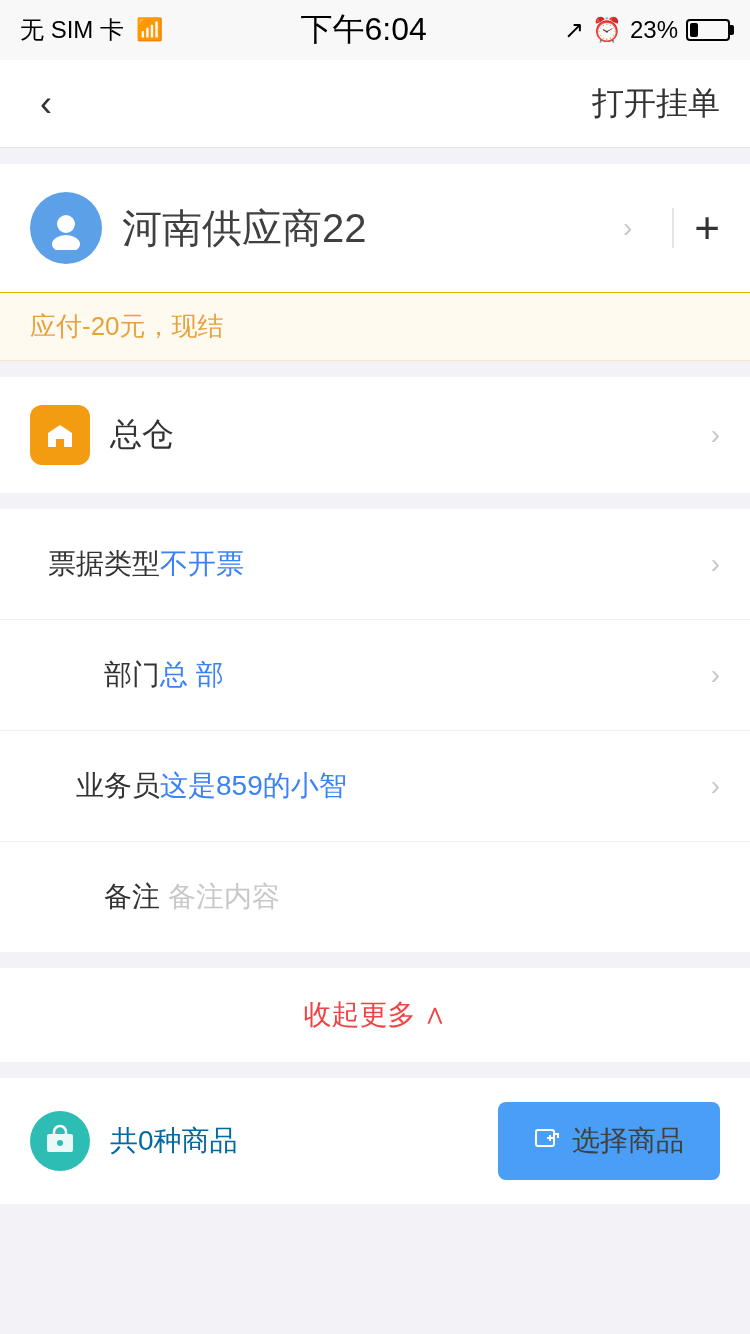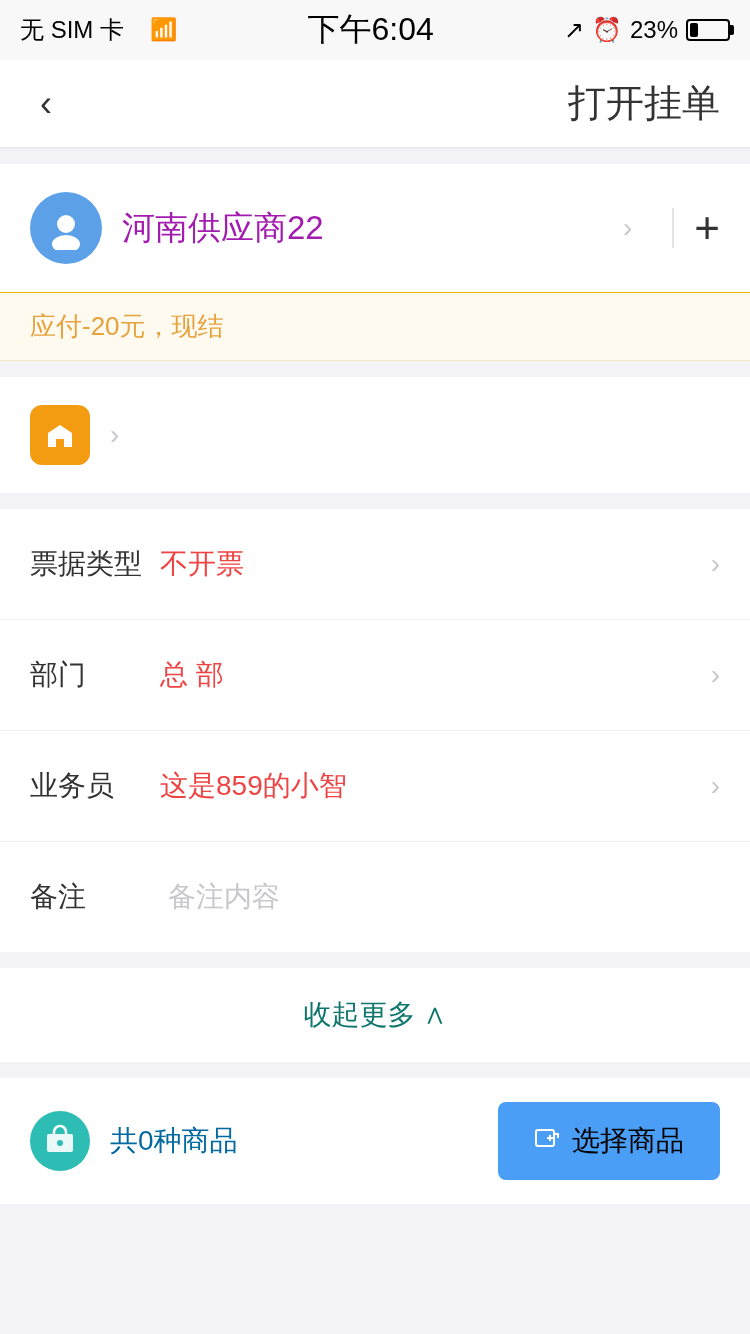--- a/index.html
+++ b/index.html
@@ -17,21 +17,21 @@
       width: 750px;
       height: 60px;
       background: #f8f8f8;
       display: flex;
       align-items: center;
       justify-content: space-between;
       padding: 0 20px;
       font-size: 24px;
       color: #000;
     }
-    .status-left { display: flex; align-items: center; gap: 26px; }
+    .status-left { display: flex; align-items: center; gap: 12px; }
     .status-center { font-size: 32px; font-weight: 500; }
     .status-right { display: flex; align-items: center; gap: 8px; font-size: 24px; }
     .battery-icon {
       width: 44px; height: 22px; border: 2px solid #000; border-radius: 4px;
       position: relative; display: inline-flex; align-items: center; padding: 2px;
     }
     .battery-icon::after {
       content: '';
       position: absolute;
       right: -6px; top: 50%; transform: translateY(-50%);
@@ -57,21 +57,21 @@
       color: #333;
       cursor: pointer;
       padding: 10px;
     }
     .nav-title {
       font-size: 34px;
       font-weight: 600;
       color: #000;
     }
     .nav-right {
-      font-size: 38px;
+      font-size: 32px;
       color: #333;
       cursor: pointer;
     }
 
     
     .section-divider {
       height: 16px;
       background: #f2f2f7;
     }
 
@@ -93,22 +93,22 @@
       width: 72px; height: 72px;
       border-radius: 50%;
       background: #5ca0e8;
       display: flex; align-items: center; justify-content: center;
       margin-right: 20px;
       flex-shrink: 0;
     }
     .supplier-avatar svg { width: 44px; height: 44px; }
     .supplier-name {
       flex: 1;
-      font-size: 33px;
-      color: #a21caf;
+      font-size: 40px;
+      color: #404040;
     }
     .supplier-arrow {
       color: #c7c7cc;
       font-size: 28px;
       margin-right: 20px;
     }
     .supplier-add {
       font-size: 44px;
       color: #333;
       line-height: 1;
@@ -168,43 +168,44 @@
       padding: 36px 30px;
       border-bottom: 1px solid #f0f0f0;
       min-height: 100px;
     }
     .form-row:last-child { border-bottom: none; }
     .form-label {
       width: 130px;
       font-size: 28px;
       color: #333;
       flex-shrink: 0;
+      text-align: right;
     }
     .form-value {
       flex: 1;
       font-size: 28px;
-      color: #ef4444;
+      color: #3b82f6;
     }
     .form-placeholder {
       flex: 1;
       font-size: 28px;
       color: #c7c7cc;
       margin-left: 8px;
     }
 
     
     .collapse-row {
       background: #fff;
       display: flex;
       align-items: center;
       justify-content: center;
       padding: 28px 30px;
       margin-top: 16px;
       font-size: 28px;
-      color: #0f766e;
+      color: #ef4444;
       cursor: pointer;
     }
 
     
     .bottom-bar {
       background: #fff;
       display: flex;
       align-items: center;
       padding: 24px 30px;
       margin-top: 16px;
@@ -218,21 +219,21 @@
       flex-shrink: 0;
     }
     .goods-icon svg { width: 34px; height: 34px; }
     .goods-count {
       flex: 1;
       font-size: 28px;
       color: #0369a1;
     }
     .select-btn {
       background: #4a9ef5;
-      color: #000000;
+      color: #404040;
       font-size: 28px;
       padding: 20px 36px;
       border-radius: 8px;
       display: flex;
       align-items: center;
       gap: 10px;
       cursor: pointer;
     }
 
     .wifi-icon { font-size: 22px; }
@@ -279,20 +280,21 @@
   <div class="notice-row">应付-20元，现结</div>
 </div>
 
 <div class="card warehouse-row">
   <div class="warehouse-icon">
     <svg viewBox="0 0 36 36" fill="none" xmlns="http://www.w3.org/2000/svg">
       <path d="M6 16L18 8L30 16V30H6V16Z" fill="#fff"></path>
       <rect x="14" y="22" width="8" height="8" fill="#f39c12"></rect>
     </svg>
   </div>
+  <span class="warehouse-name">总仓</span>
   <span class="row-arrow">›</span>
 </div>
 
 <div class="form-section">
 
   <div class="form-row">
     <span class="form-label">票据类型</span>
     <span class="form-value">不开票</span>
     <span class="row-arrow">›</span>
   </div>

